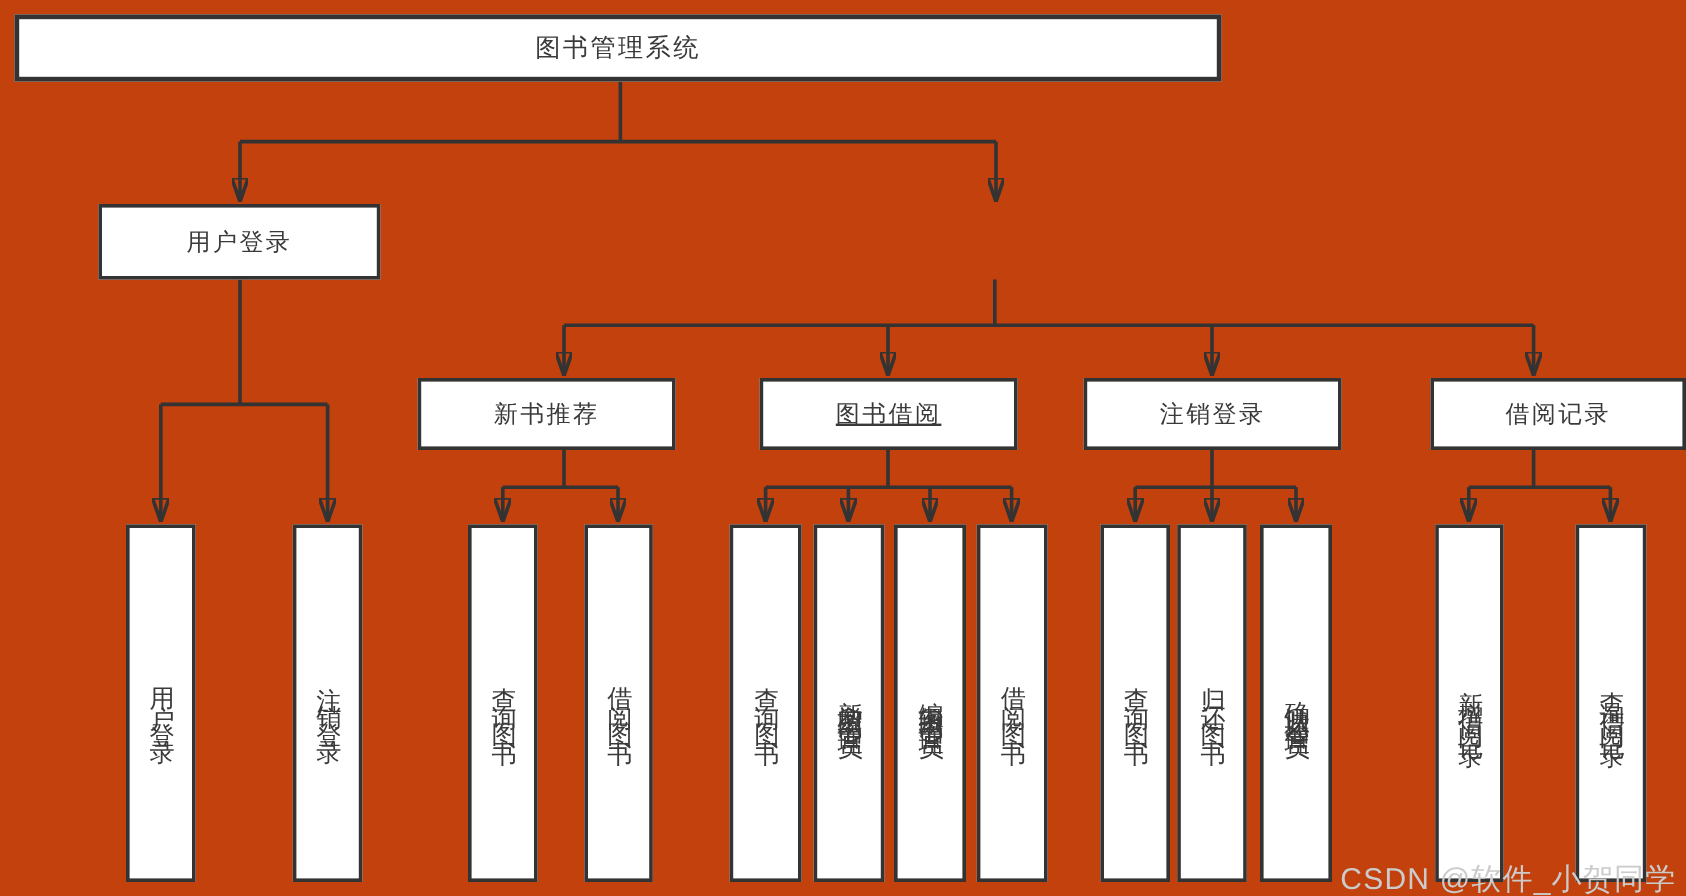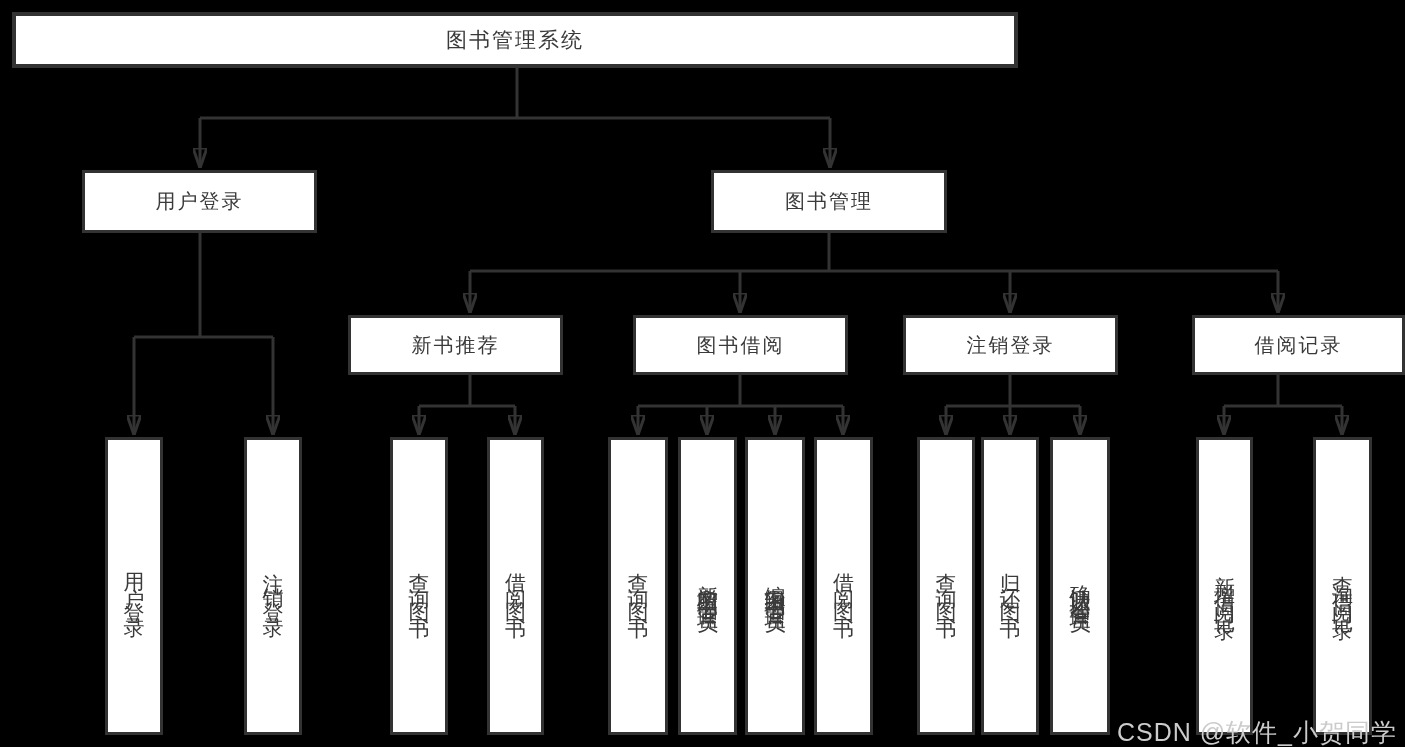--- a/index.html
+++ b/index.html
@@ -1,17 +1,17 @@
 <!DOCTYPE html>
 <html><head>
 <meta charset="utf-8">
 <style>
   html,body { margin:0; padding:0; background:#ffffff; }
   #stage {
-    position:relative; width:1405px; height:747px; background:#000000;
+    position:relative; width:1405px; height:747px; background:#c2410c;
     font-family:"Liberation Sans","DejaVu Sans",sans-serif;
     overflow:hidden;
   }
   .connectors { position:absolute; left:0; top:0; z-index:1; }
   .connectors path { stroke:#333333; stroke-width:3; fill:none; }
   .connectors .drop { marker-end:url(#arrowhead); }
   .node {
     position:absolute; box-sizing:border-box; background:#ffffff;
     border:3px solid #333333; display:grid; place-items:center;
     color:#3a3a3a; font-size:20px; letter-spacing:2px; z-index:2;
@@ -72,28 +72,25 @@
     <path class="drop" d="M1342,406 V435"></path>
   </svg>
 
   <div class="node root" style="left:12px; top:12px; width:1006px; height:56px;">
     <span>图书管理系统</span>
   </div>
 
   <div class="node" style="left:82px; top:170px; width:235px; height:63px;">
     <span>用户登录</span>
   </div>
-  <div class="node" style="left:711px; top:170px; width:236px; height:63px;">
-    <span>图书管理</span>
-  </div>
 
   <div class="node" style="left:348px; top:315px; width:215px; height:60px;">
     <span>新书推荐</span>
   </div>
-  <div class="node" style="left:633px; top:315px; width:215px; height:60px;">
+  <div class="node" style="left:633px; top:315px; width:215px; height:60px;text-decoration:underline;">
     <span>图书借阅</span>
   </div>
   <div class="node" style="left:903px; top:315px; width:215px; height:60px;">
     <span>注销登录</span>
   </div>
   <div class="node" style="left:1172px; top:315px; width:213px; height:60px;margin-left:20px;">
     <span>借阅记录</span>
   </div>
 
   <div class="leaf" style="left:105px;">

